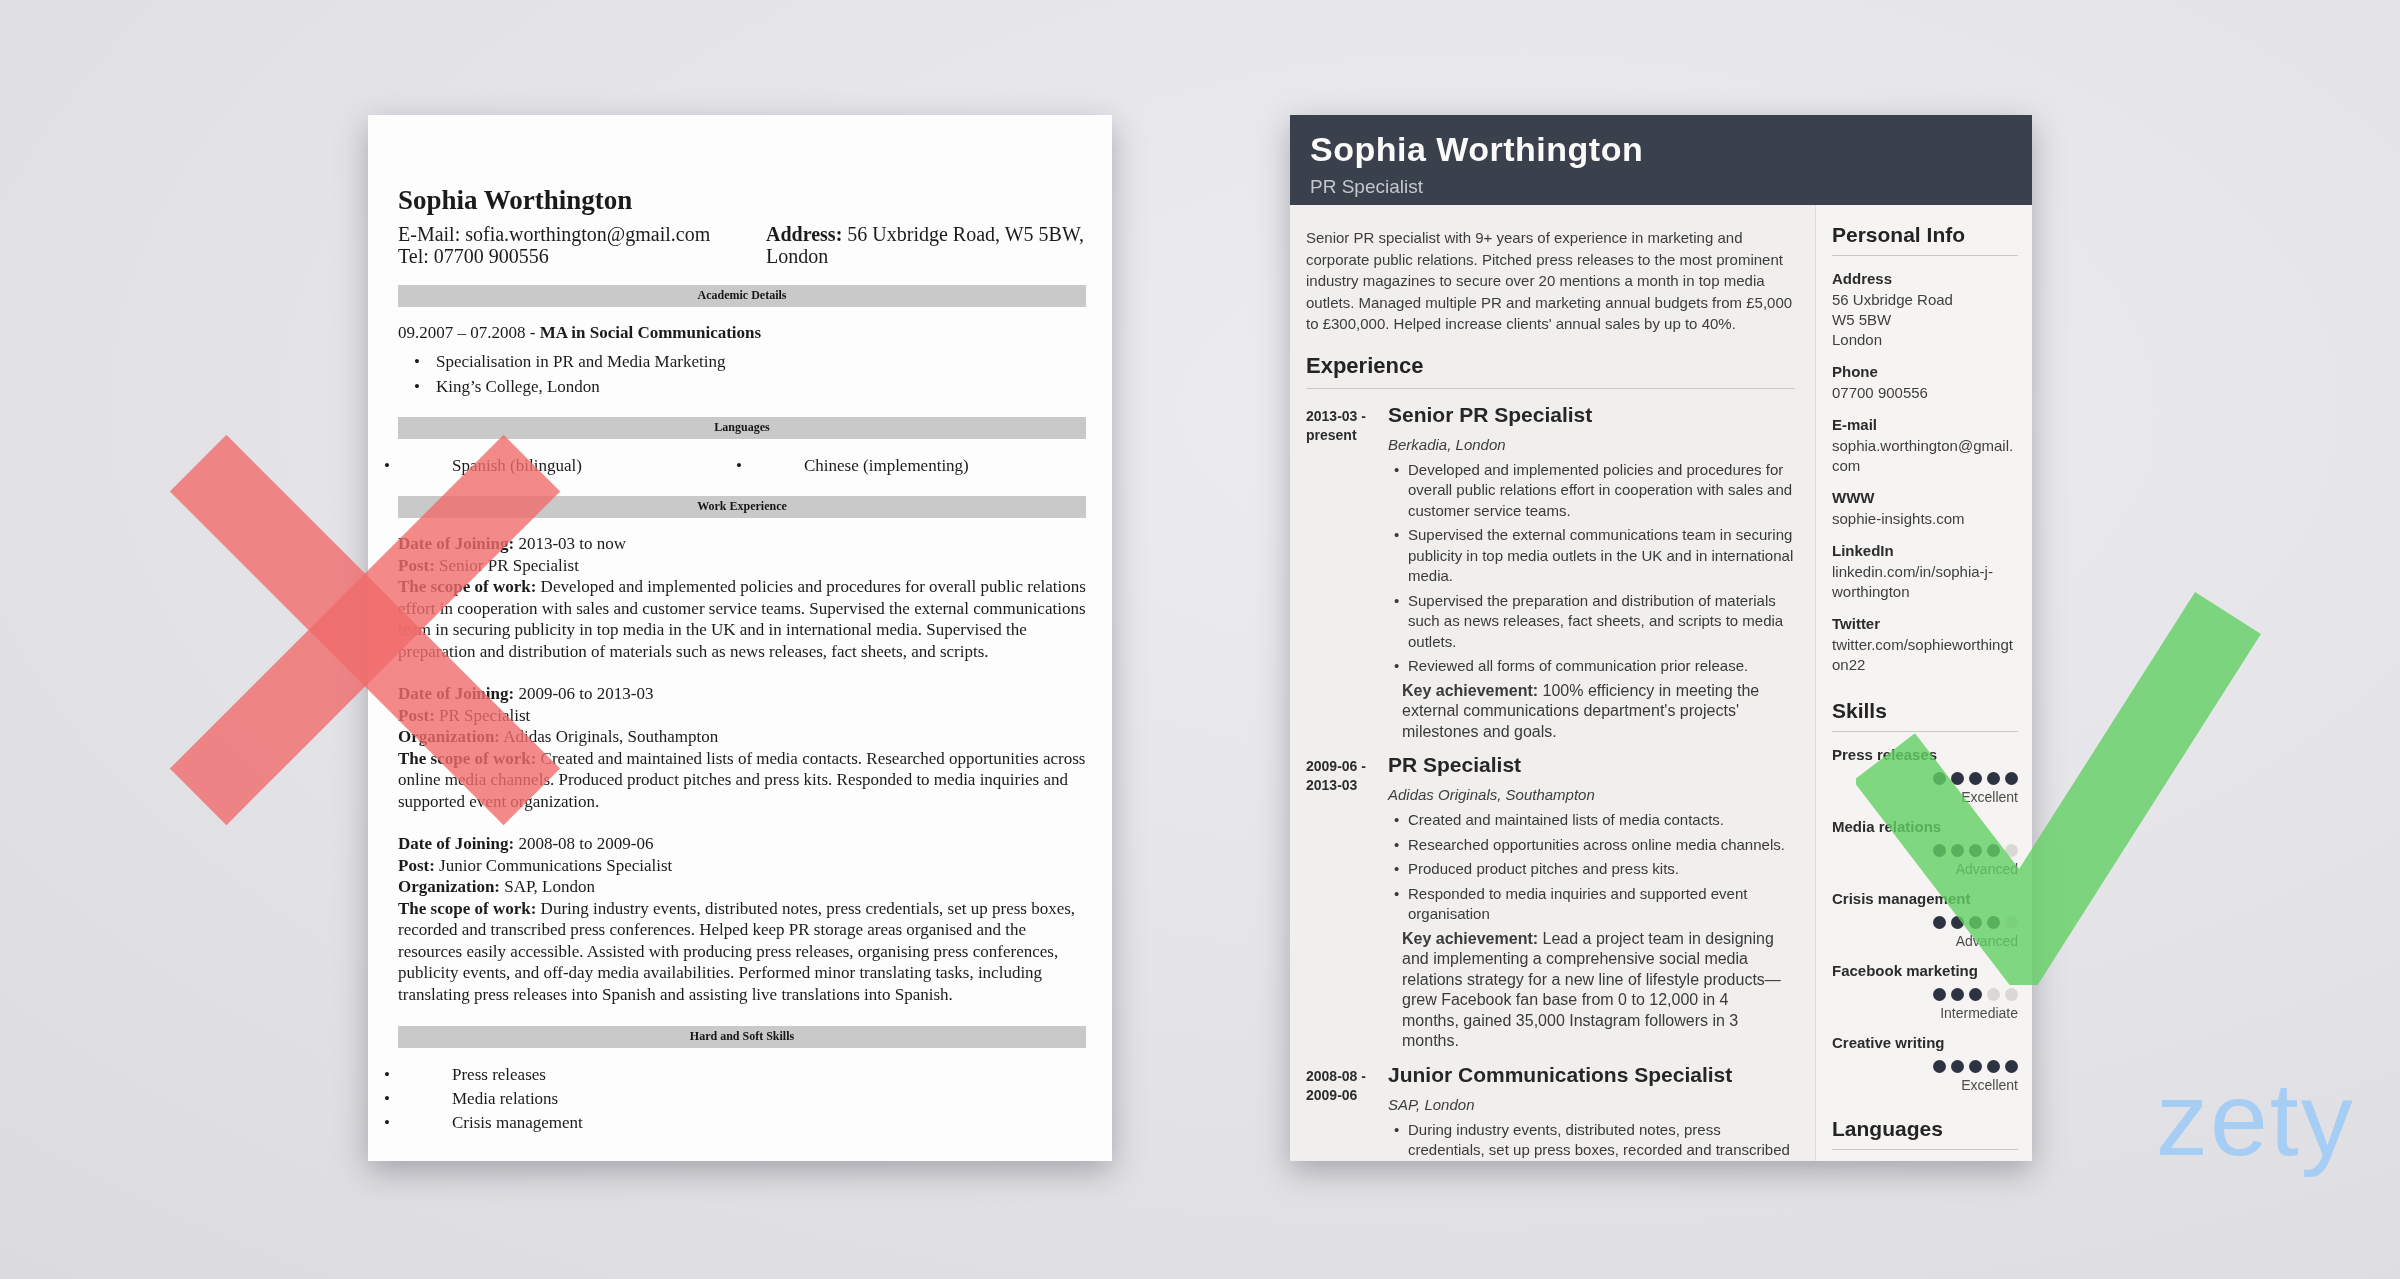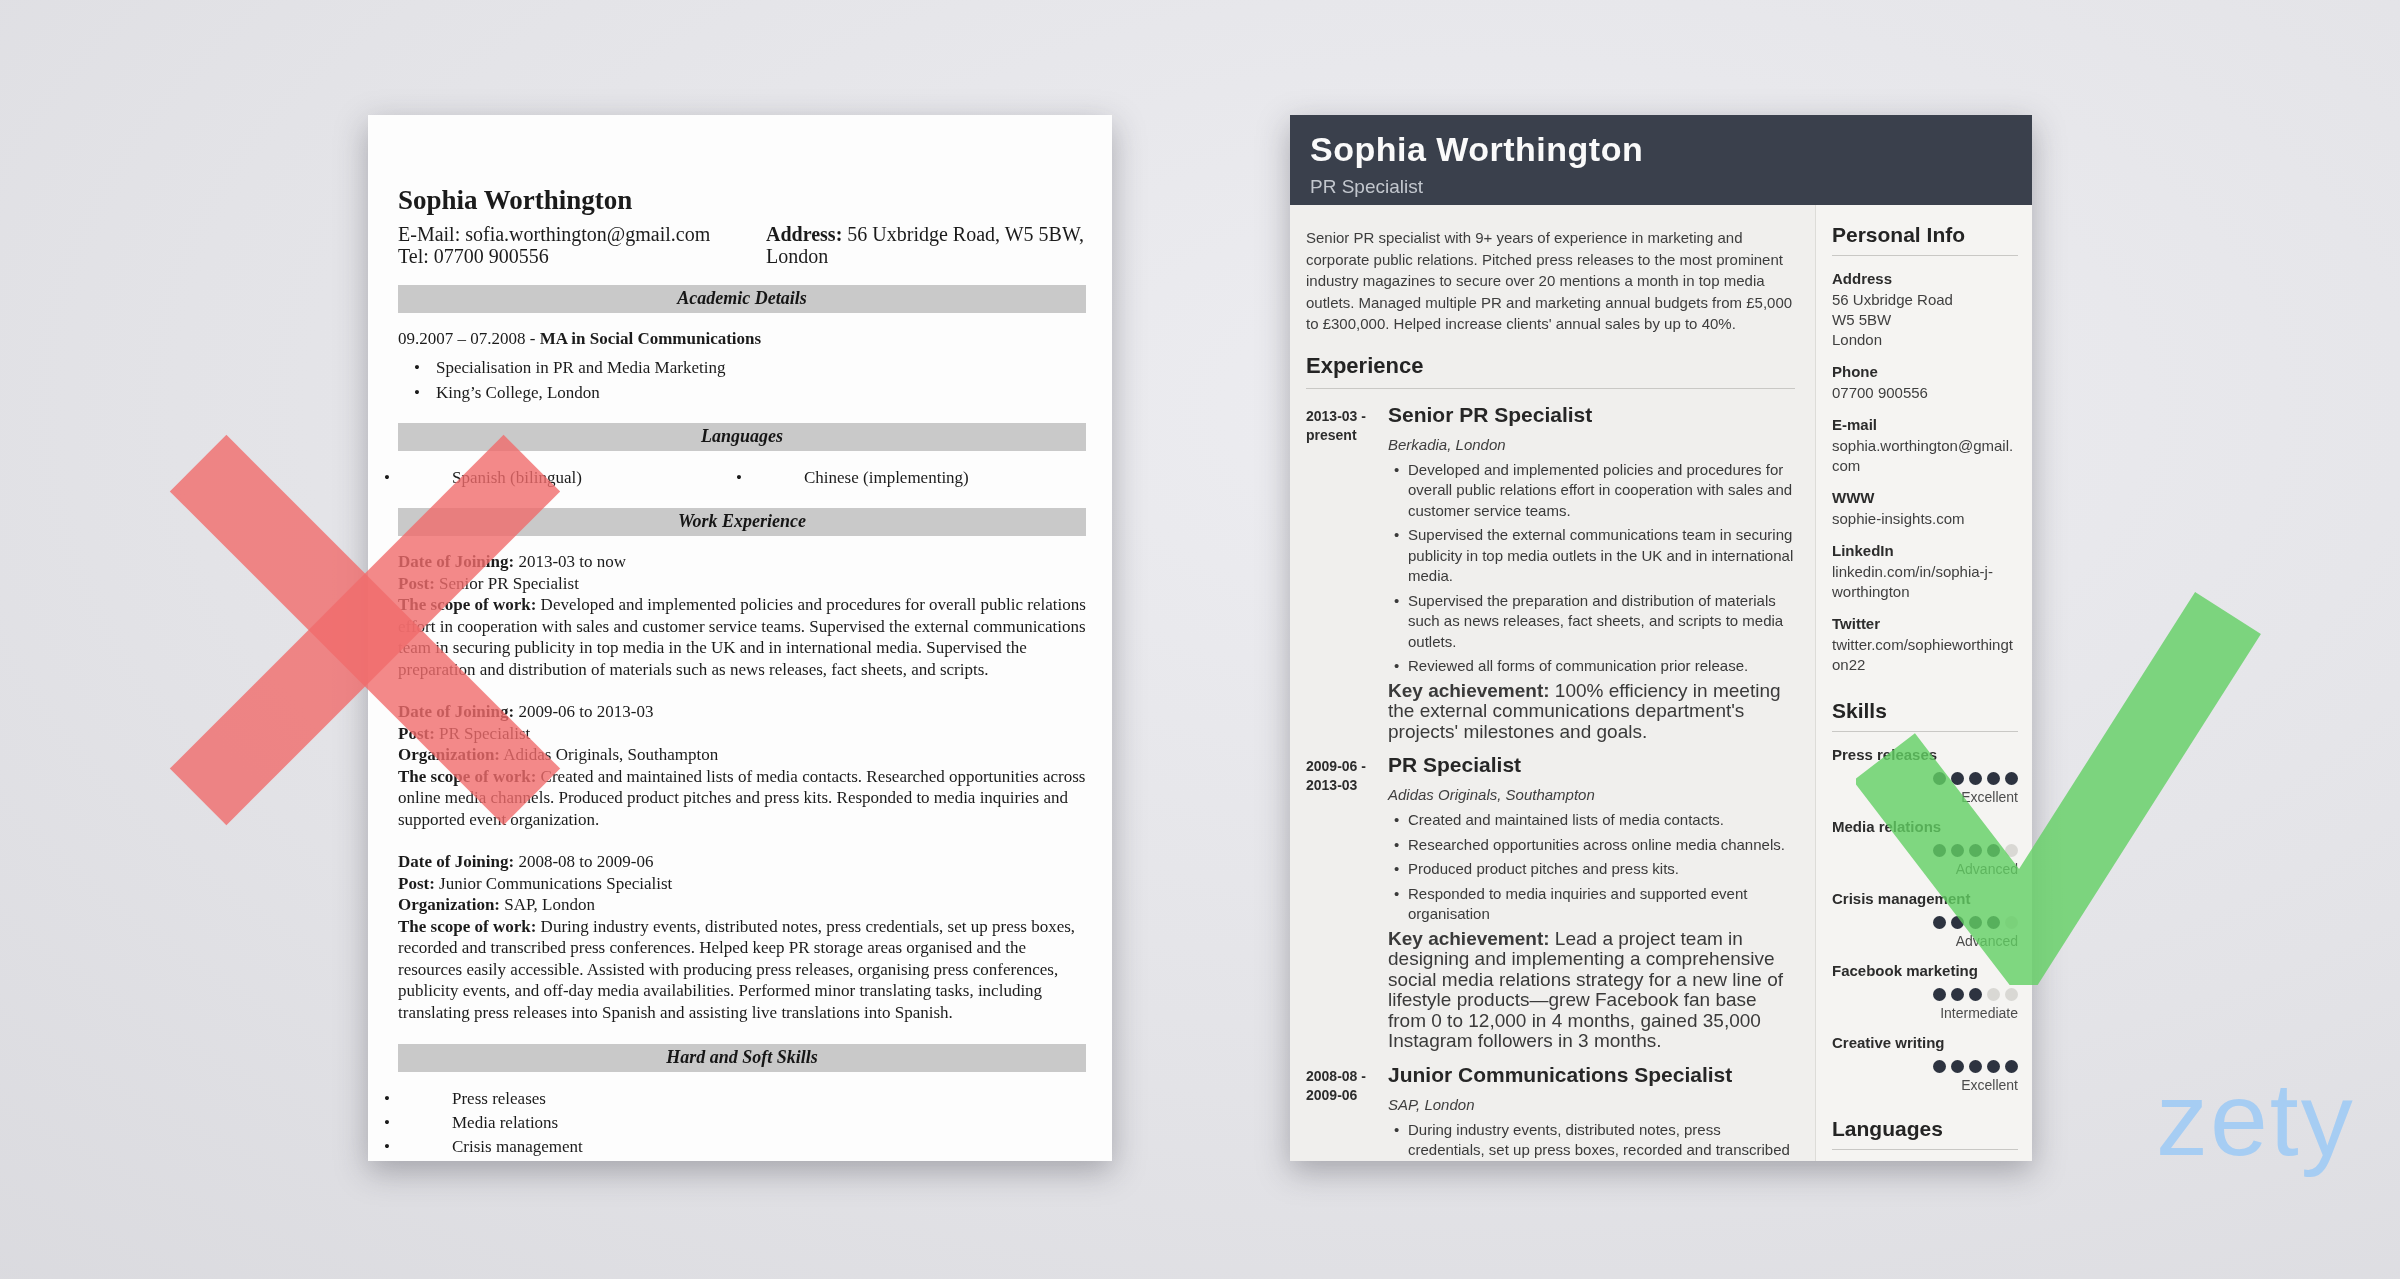--- a/index.html
+++ b/index.html
@@ -9,22 +9,22 @@
   .b{font-weight:bold;}
 
   
   .bad-doc{position:absolute;left:368px;top:115px;width:744px;height:1046px;background:#fdfdfd;
     box-shadow:0 10px 30px rgba(50,50,60,.35);padding:70px 26px 0 30px;box-sizing:border-box;
     font-family:"Liberation Serif",serif;color:#1b1b1b;overflow:hidden;z-index:1;}
   .bad-name{font-size:27px;font-weight:bold;margin:0 0 7px;}
   .contact-row{display:flex;font-size:20px;line-height:22px;}
   .contact-left{width:368px;}
   .contact-right{flex:1;}
-  .bar{background:#c9c9c9;text-align:center;font-size:18px;font-weight:bold;color:#161616;
-    padding:3px 0 4px;margin:18px 0 15px;font-style:italic;}
+  .bar{background:#c9c9c9;text-align:center;font-size:12px;font-weight:bold;color:#161616;
+    padding:3px 0 4px;margin:18px 0 15px;}
   .edu-line{font-size:17px;line-height:22px;margin:4px 0 0;}
   .edu-bullets{list-style:none;margin:5px 0 0;padding:0;}
   .edu-bullets li{position:relative;padding-left:38px;font-size:17px;line-height:25px;}
   .edu-bullets li::before{content:"\2022";position:absolute;left:16px;}
   .lang-row{display:flex;margin:0 0 0 -16px;font-size:17px;line-height:24px;}
   .lang-item{flex:1;}
   .lang-item .blt{display:inline-block;width:68px;padding-left:2px;}
   .work-entry{font-size:17px;line-height:21.5px;margin:0 0 21px;}
   .work-entry p{margin:0;}
   .skills-ul{list-style:none;margin:4px 0 0 -16px;padding:0;}
@@ -45,21 +45,21 @@
   .sec-h{font-size:22px;font-weight:bold;color:#242424;padding-bottom:9px;margin:0 0 13px;
     border-bottom:1px solid #c9c8c5;}
   .exp{display:flex;margin-bottom:10px;}
   .exp-dates{width:82px;flex:none;font-weight:bold;font-size:14px;line-height:19px;color:#2d2d2d;padding-top:5px;}
   .exp-content{flex:1;}
   .exp-title{font-size:21px;font-weight:bold;color:#262626;margin:0 0 8px;line-height:26px;}
   .exp-company{font-style:italic;font-size:15px;color:#3e3e3e;margin:0 0 7px;}
   .exp-bullets{list-style:none;margin:0;padding:0;}
   .exp-bullets li{position:relative;padding-left:20px;font-size:15px;line-height:20.5px;color:#3a3a3a;margin-bottom:4px;}
   .exp-bullets li::before{content:"\2022";position:absolute;left:6px;}
-  .ka{font-size:19px;line-height:20.5px;color:#3a3a3a;margin:2px 0 0;}
+  .ka{font-size:16px;line-height:20.5px;color:#3a3a3a;margin:2px 14px 0;}
   .side-h{font-size:21px;font-weight:bold;color:#242424;padding-bottom:8px;margin:0 0 14px;
     border-bottom:1px solid #c9c8c5;}
   .side-h.later{margin-top:24px;}
   .info-group{margin-bottom:13px;}
   .info-label{font-weight:bold;font-size:15px;color:#2c2c2c;margin-bottom:3px;}
   .info-line{font-size:15px;line-height:20px;color:#3f3f3f;word-break:break-word;}
   .skill{margin-bottom:13px;}
   .skill-name{font-weight:bold;font-size:15px;color:#2c2c2c;}
   .dots{display:flex;justify-content:flex-end;gap:5px;margin:9px 0 4px;}
   .dot{width:13px;height:13px;border-radius:50%;background:#d9d8d4;}

